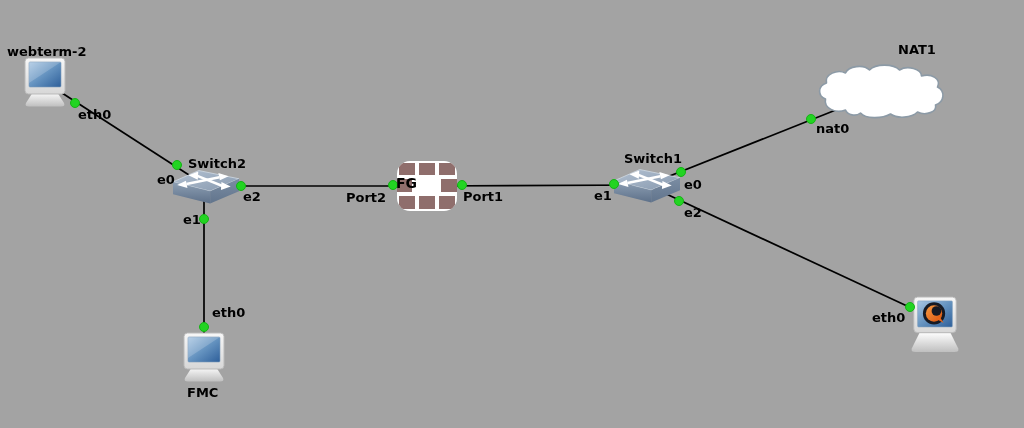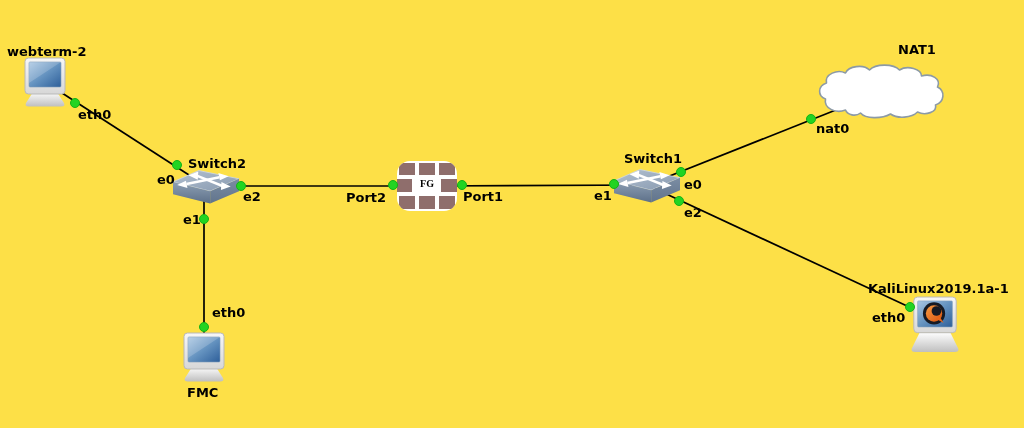--- a/index.html
+++ b/index.html
@@ -1,30 +1,30 @@
 <!DOCTYPE html>
 <html><head>
 <meta charset="utf-8">
 <style>
   html,body{margin:0;padding:0;background:#ffffff;}
   .canvas{
-    position:relative;width:1024px;height:428px;background:#fde047;overflow:hidden;
+    position:relative;width:1024px;height:428px;background:#a3a3a3;overflow:hidden;
     font-family:"DejaVu Sans","Liberation Sans",sans-serif;
   }
   .links{position:absolute;left:0;top:0;width:1024px;height:428px;z-index:1;}
   .icon{position:absolute;z-index:2;}
   .dot{
     position:absolute;width:10px;height:10px;border-radius:50%;
     background:#22d422;border:1px solid #14b314;box-sizing:border-box;z-index:3;
   }
   .lbl{
     position:absolute;z-index:4;color:#000;font-weight:bold;font-size:13px;line-height:15px;
     white-space:nowrap;
   }
-  .lbl.fg-label{width:62px;text-align:center;font-size:10px;font-family:Liberation Serif, serif;}
+  .lbl.fg-label{width:62px;text-align:left;font-size:14px;}
   .lbl.right{text-align:left;}
   .defs-svg{position:absolute;width:0;height:0;}
 </style>
 </head>
 <body>
 
 <div class="canvas">
 
   <svg class="defs-svg" aria-hidden="true">
     <defs>
@@ -158,21 +158,20 @@
   <div class="dot" style="left:674px;top:196px"></div>
   <div class="dot" style="left:806px;top:114px"></div>
   <div class="dot" style="left:905px;top:302px"></div>
   <div class="dot" style="left:199px;top:322px"></div>
 
   <div class="lbl" style="left:7px;top:44px">webterm-2</div>
   <div class="lbl" style="left:188px;top:156px">Switch2</div>
   <div class="lbl fg-label" style="left:396px;top:176px">FG</div>
   <div class="lbl" style="left:624px;top:151px">Switch1</div>
   <div class="lbl" style="left:898px;top:42px">NAT1</div>
-  <div class="lbl" style="left:868px;top:281px">KaliLinux2019.1a-1</div>
   <div class="lbl" style="left:187px;top:385px">FMC</div>
 
   <div class="lbl" style="left:78px;top:107px">eth0</div>
   <div class="lbl" style="left:157px;top:172px">e0</div>
   <div class="lbl" style="left:243px;top:189px">e2</div>
   <div class="lbl" style="left:183px;top:212px">e1</div>
   <div class="lbl right" style="left:346px;top:190px;width:44px">Port2</div>
   <div class="lbl" style="left:463px;top:189px">Port1</div>
   <div class="lbl" style="left:594px;top:188px">e1</div>
   <div class="lbl" style="left:684px;top:177px">e0</div>

